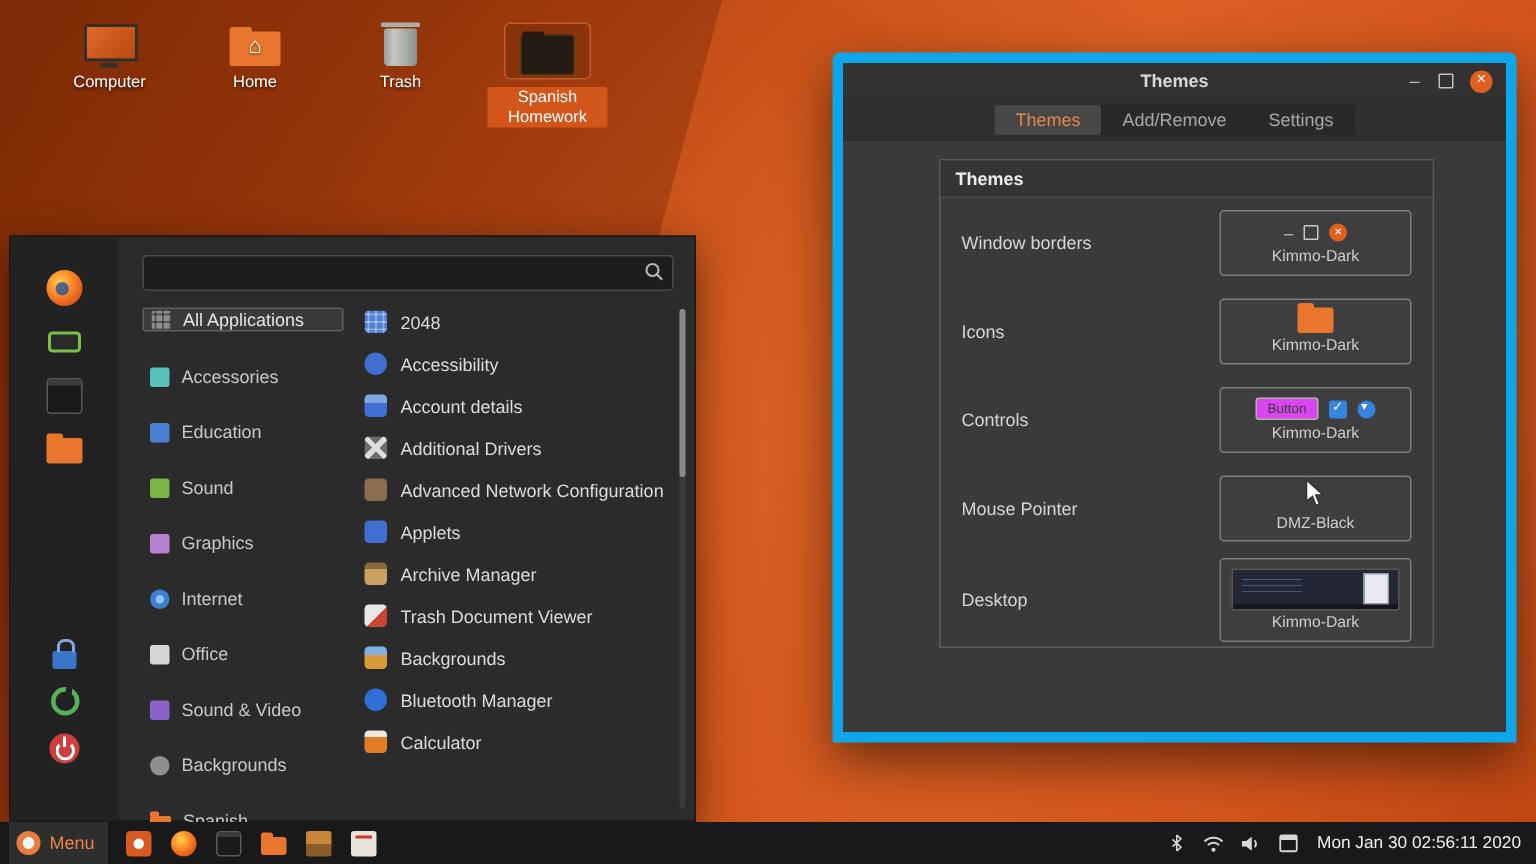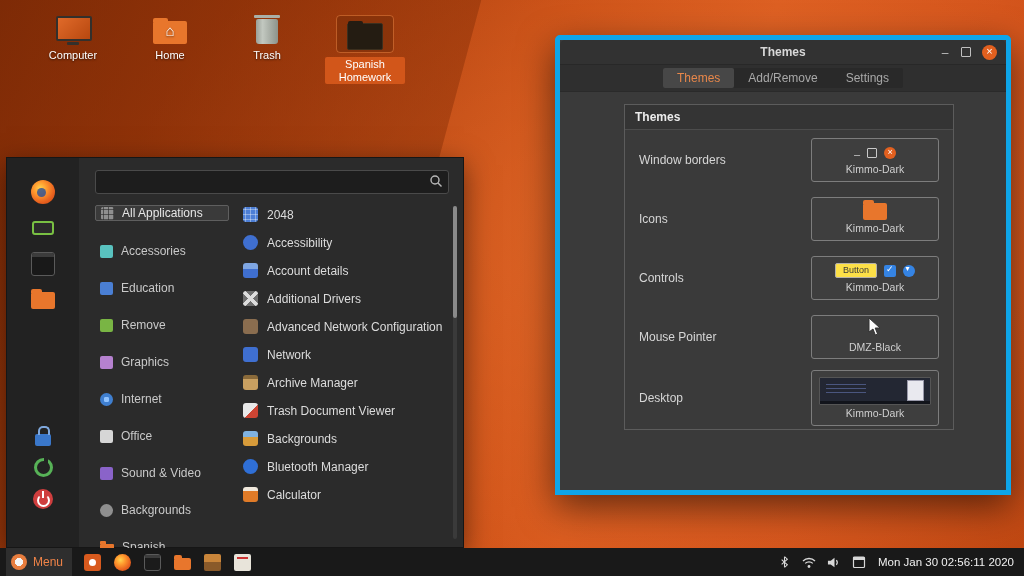--- a/index.html
+++ b/index.html
@@ -109,21 +109,21 @@
   .app-ic[data-icon="archive-manager"]{background:linear-gradient(180deg,#8a6a3a 0 4px,#c9a061 4px);}
   .app-ic[data-icon="atril"]{background:linear-gradient(135deg,#e8e8e8 0 55%,#cc4433 55%);}
   .app-ic[data-icon="backgrounds"]{background:linear-gradient(180deg,#7fb2e0 0 40%,#d79b3a 40%);}
   .app-ic[data-icon="bluetooth"]{background:#2f6fd6;border-radius:50%;}
   .app-ic[data-icon="calculator"]{background:linear-gradient(180deg,#f0e8dc 0 4px,#e07b28 4px);}
   .menu-scrollbar{position:absolute;right:6px;top:48px;bottom:8px;width:4px;background:#3a3a3a;border-radius:2px;}
   .menu-scrollthumb{position:absolute;top:0;left:0;width:100%;height:112px;background:#8a8a8a;border-radius:2px;cursor:pointer;}
 
   
   #themes{position:absolute;left:555px;top:35px;width:456px;height:460px;background:#3a3a3a;
-    border:5px solid #0ea5e9;border-radius:5px 5px 0 0;box-shadow:0 12px 36px rgba(0,0,0,.55);box-sizing:border-box;}
+    border:7px solid #0ea5e9;border-radius:5px 5px 0 0;box-shadow:0 12px 36px rgba(0,0,0,.55);box-sizing:border-box;}
   .titlebar{height:24px;position:relative;display:flex;align-items:center;justify-content:center;
     background:#323232;border-bottom:1px solid #282828;border-radius:5px 5px 0 0;}
   .title{font-size:12px;font-weight:bold;color:#d8d8d8;}
   .win-btns{position:absolute;right:9px;top:0;height:100%;display:flex;align-items:center;gap:11px;}
   .tb-min{width:10px;text-align:center;cursor:pointer;}
   .tb-min::before{content:"–";color:#c0c0c0;font-size:12px;}
   .tb-max{width:8px;height:8px;border:1px solid #c0c0c0;border-radius:1px;cursor:pointer;}
   .tb-close{width:15px;height:15px;border-radius:50%;background:#e2601f;position:relative;cursor:pointer;}
   .tb-close::before{content:"×";position:absolute;left:0;right:0;top:-1px;text-align:center;color:#fff;font-size:11px;line-height:15px;}
   .tabbar{height:26px;display:flex;align-items:center;justify-content:center;background:#2f2f2f;border-bottom:1px solid #2a2a2a;}
@@ -140,21 +140,21 @@
   .preview{width:128px;height:44px;border:1px solid #7d7d7d;border-radius:3px;background:#3e3e3e;
     display:flex;flex-direction:column;align-items:center;justify-content:center;gap:2px;cursor:pointer;box-sizing:border-box;position:relative;}
   .preview.tall{height:56px;}
   .preview-caption{font-size:10.5px;color:#cfcfcf;}
   .pv-icons{display:flex;align-items:center;gap:7px;height:16px;}
   .pv-min::before{content:"–";color:#c9c9c9;font-size:11px;}
   .pv-max{width:8px;height:8px;border:1px solid #c9c9c9;border-radius:1px;}
   .pv-close{width:12px;height:12px;border-radius:50%;background:#e2601f;position:relative;}
   .pv-close::before{content:"×";position:absolute;left:0;right:0;top:-1px;text-align:center;color:#fff;font-size:9px;line-height:12px;}
   .pv-folder{width:24px;height:17px;}
-  .chip{background:#fde047;color:#3a3a3a;border:1px solid #b5b1a9;border-radius:2px;font-size:9px;padding:1px 7px;line-height:1.3;}
+  .chip{background:#d946ef;color:#3a3a3a;border:1px solid #b5b1a9;border-radius:2px;font-size:9px;padding:1px 7px;line-height:1.3;}
   .chk{width:12px;height:12px;background:#3584e4;border-radius:2px;position:relative;}
   .chk::before{content:"✓";position:absolute;left:2px;top:-1px;color:#fff;font-size:9px;}
   .cmb{width:12px;height:12px;background:#3584e4;border-radius:50%;position:relative;}
   .cmb::before{content:"▾";position:absolute;left:2.5px;top:-1px;color:#fff;font-size:8px;}
   .preview-mouse{justify-content:flex-end;padding-bottom:5px;}
   .cursor-svg{position:absolute;left:56px;top:1px;}
   .mini{width:110px;height:26px;background:#232733;border:1px solid #555;position:relative;border-radius:1px;}
   .mini-win{position:absolute;right:6px;top:2px;width:15px;height:19px;background:#e9e9ef;border:1px solid #99a;}
   .mini-bar{position:absolute;left:0;bottom:0;width:100%;height:3px;background:#12141b;}
   .mini-dots{position:absolute;left:6px;top:6px;width:40px;height:10px;
@@ -251,21 +251,21 @@
           <div class="cat">
             <span class="cat-ic" data-icon="accessories"></span>
             <span>Accessories</span>
           </div>
           <div class="cat">
             <span class="cat-ic" data-icon="education"></span>
             <span>Education</span>
           </div>
           <div class="cat">
             <span class="cat-ic" data-icon="games"></span>
-            <span>Remove</span>
+            <span>Sound</span>
           </div>
           <div class="cat">
             <span class="cat-ic" data-icon="graphics"></span>
             <span>Graphics</span>
           </div>
           <div class="cat">
             <span class="cat-ic" data-icon="internet"></span>
             <span>Internet</span>
           </div>
           <div class="cat">
@@ -302,21 +302,21 @@
           <div class="app">
             <span class="app-ic" data-icon="additional-drivers"></span>
             <span>Additional Drivers</span>
           </div>
           <div class="app">
             <span class="app-ic" data-icon="network-configuration"></span>
             <span>Advanced Network Configuration</span>
           </div>
           <div class="app">
             <span class="app-ic" data-icon="applets"></span>
-            <span>Network</span>
+            <span>Applets</span>
           </div>
           <div class="app">
             <span class="app-ic" data-icon="archive-manager"></span>
             <span>Archive Manager</span>
           </div>
           <div class="app">
             <span class="app-ic" data-icon="atril"></span>
             <span>Trash Document Viewer</span>
           </div>
           <div class="app">

